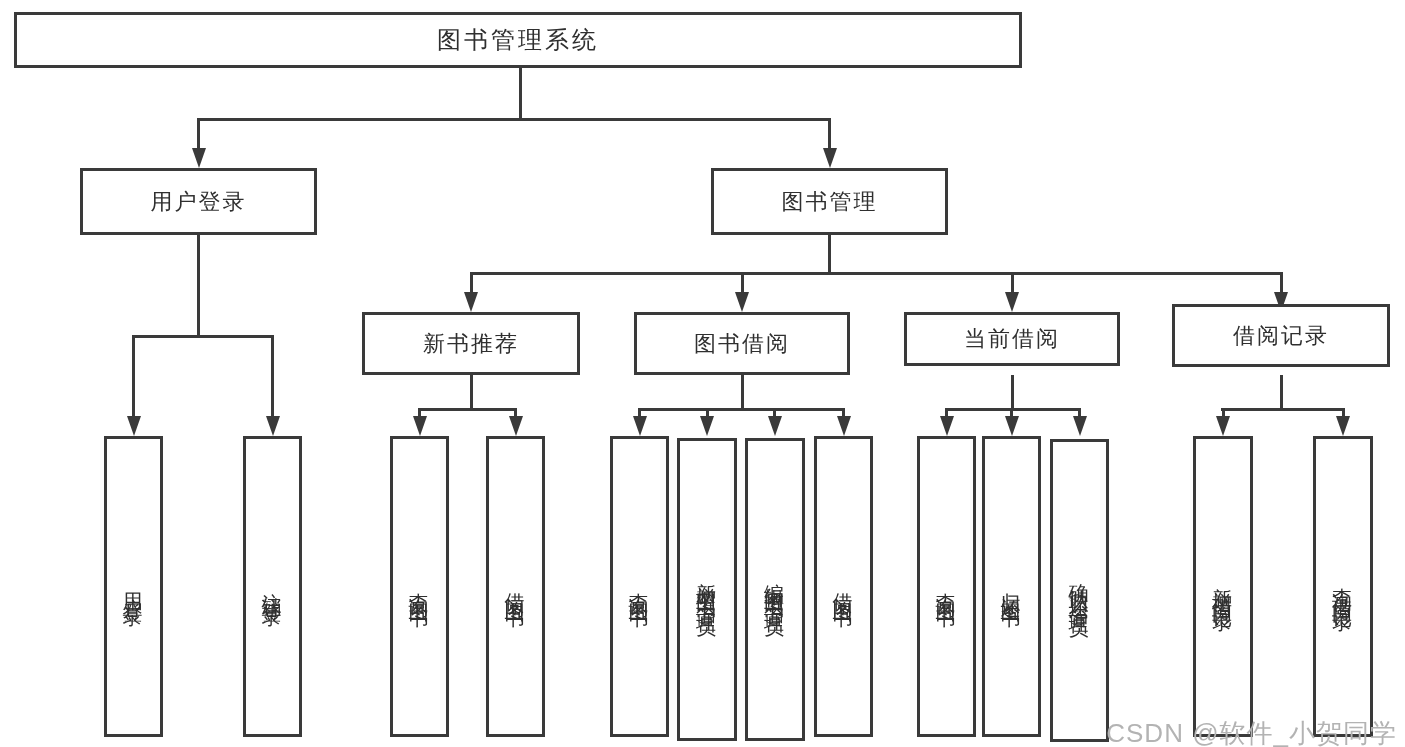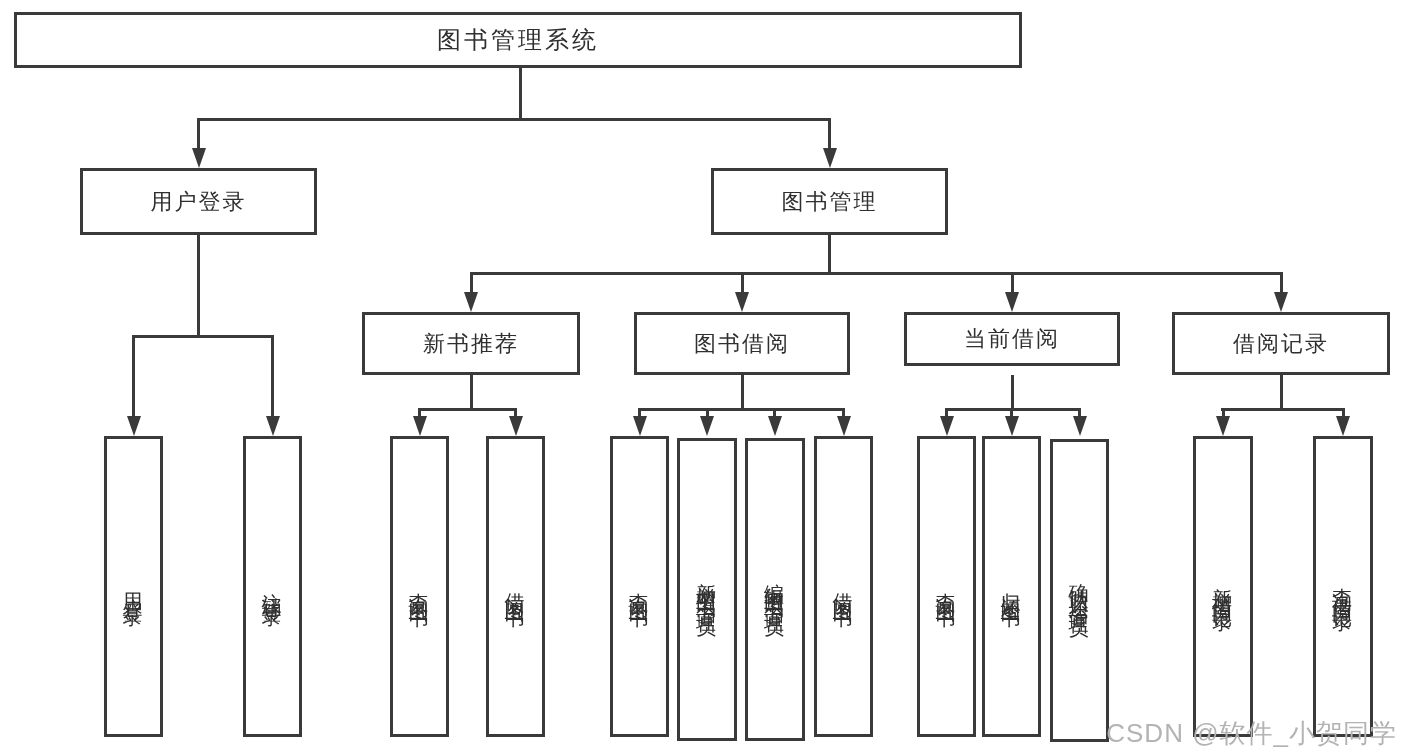--- a/index.html
+++ b/index.html
@@ -133,21 +133,21 @@
   <div class="arrow" style="left:1336px;top:416px"></div>
 
   <div class="box hbox rootbox" style="left:14px;top:12px;width:1008px;height:56px">图书管理系统</div>
 
   <div class="box hbox" style="left:80px;top:168px;width:237px;height:67px">用户登录</div>
   <div class="box hbox" style="left:711px;top:168px;width:237px;height:67px">图书管理</div>
 
   <div class="box hbox" style="left:362px;top:312px;width:218px;height:63px">新书推荐</div>
   <div class="box hbox" style="left:634px;top:312px;width:216px;height:63px">图书借阅</div>
   <div class="box hbox" style="left:904px;top:312px;width:216px;height:54px">当前借阅</div>
-  <div class="box hbox" style="left:1172px;top:312px;width:218px;height:63px">借阅记录</div>
+  <div class="box hbox" style="left:1172px;top:304px;width:218px;height:63px">借阅记录</div>
 
   <div class="box vbox" style="left:104px;top:436px;width:59px;height:301px">用户登录</div>
   <div class="box vbox" style="left:243px;top:436px;width:59px;height:301px">注销登录</div>
 
   <div class="box vbox" style="left:390px;top:436px;width:59px;height:301px">查询图书</div>
   <div class="box vbox" style="left:486px;top:436px;width:59px;height:301px">借阅图书</div>
 
   <div class="box vbox" style="left:610px;top:436px;width:59px;height:301px">查询图书</div>
   <div class="box vbox" style="left:677px;top:438px;width:60px;height:303px">新增图书（管理员）</div>
   <div class="box vbox" style="left:745px;top:438px;width:60px;height:303px">编辑图书（管理员）</div>

